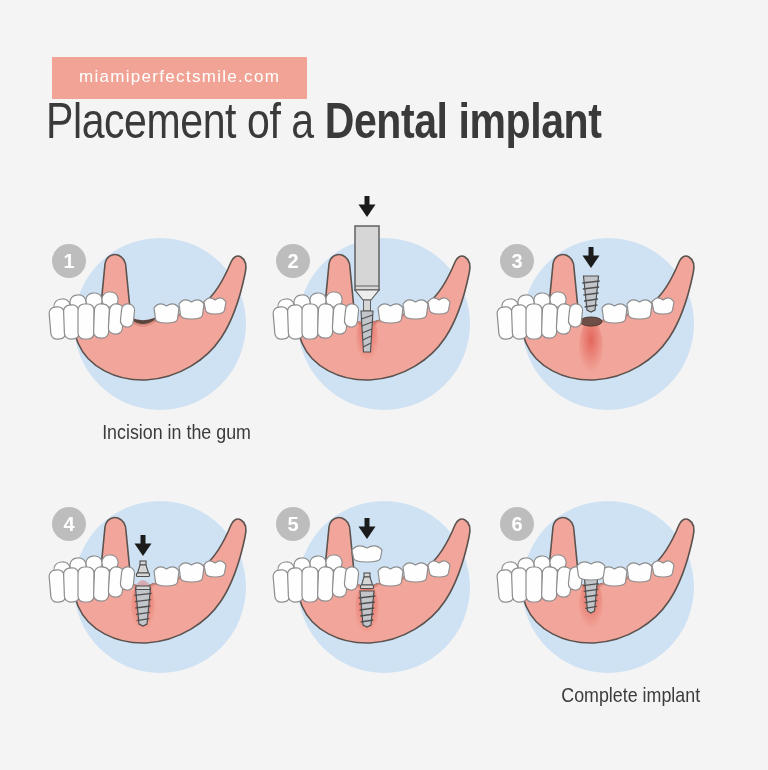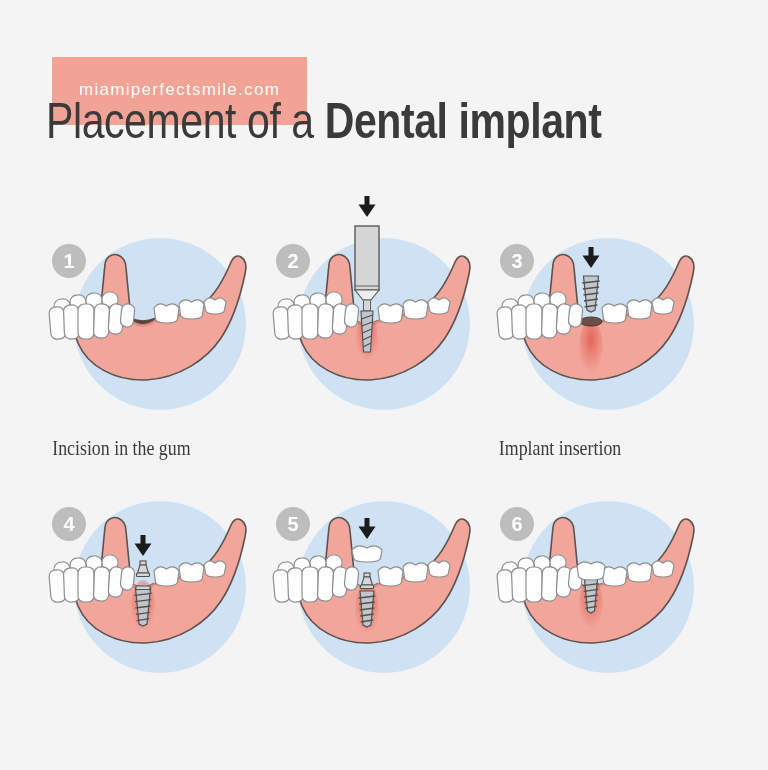--- a/index.html
+++ b/index.html
@@ -5,42 +5,42 @@
   html,body{margin:0;padding:0;}
   body{
     width:768px;height:770px;
     background:var(--background,#F4F4F5);
     font-family:"Liberation Sans", sans-serif;
     position:relative;overflow:hidden;
   }
   .page{position:absolute;inset:0;}
   .banner{
     position:absolute;left:52px;top:57px;height:34px;line-height:31px;
-    padding:17px 27px;background:var(--banner_bg,#F1A496);
+    padding:4px 27px;background:var(--banner_bg,#F1A496);
     color:var(--banner_text,#fff);font-size:17px;letter-spacing:1.3px;
     white-space:nowrap;
   }
   .title{
     position:absolute;left:46px;top:94px;margin:0;
     font-size:50px;font-weight:300;color:var(--title_text,#3A3A3A);
     transform:scaleX(.82);transform-origin:left top;white-space:nowrap;
     letter-spacing:-.5px;line-height:1.1;
   }
   .title b{font-weight:700;}
   #grid{position:absolute;inset:0;}
   .cell{position:absolute;width:224px;height:260px;}
   .art{position:absolute;left:0;top:0;width:224px;height:232px;}
   .badge{
     position:absolute;left:12px;top:52px;width:34px;height:34px;border-radius:50%;
     background:var(--badge_bg,#BDBDBD);color:var(--badge_text,#fff);
     font-weight:bold;font-size:20px;display:flex;align-items:center;justify-content:center;
   }
   .caption{
-    position:absolute;top:243px;width:100%;text-align:left;
-    font-size:21px;color:var(--caption_text,#3B3B3B);line-height:26px;font-family:Liberation Serif, serif;
+    position:absolute;top:227px;width:100%;text-align:right;
+    font-size:21px;color:var(--caption_text,#3B3B3B);line-height:26px;
   }
   .caption span{display:inline-block;transform:scaleX(.85);white-space:nowrap;}
 </style>
 </head>
 <body>
 
 <div class="page">
   <div class="banner">
     <span>miamiperfectsmile.com</span>
   </div>
@@ -173,21 +173,20 @@
               <line x1="94.28333333333333" y1="91" x2="111.71666666666667" y2="89" stroke="#4F4F4F" stroke-width="1.3"></line>
               <line x1="94.86666666666666" y1="97" x2="111.13333333333334" y2="95" stroke="#4F4F4F" stroke-width="1.3"></line>
               <line x1="95.45" y1="103" x2="110.55" y2="101" stroke="#4F4F4F" stroke-width="1.3"></line>
               <line x1="96.03333333333333" y1="109" x2="109.96666666666667" y2="107" stroke="#4F4F4F" stroke-width="1.3"></line>
               <line x1="96.61666666666667" y1="115" x2="109.38333333333333" y2="113" stroke="#4F4F4F" stroke-width="1.3"></line>
             </g>
           </svg></div>
     <div class="badge">
       <span>3</span>
     </div>
-    <div class="caption"><span>Implant insertion</span></div>
   </div>
       <div class="cell" style="left: 40px; top: 455px;">
     <div class="art"><svg viewBox="0 0 224 232" width="224" height="232">
   <defs>
               <radialGradient id="g-abutment" cx="50%" cy="35%" r="60%">
     <stop offset="0%" stop-color="#E0564B" stop-opacity="0.8"></stop>
     <stop offset="55%" stop-color="#E0564B" stop-opacity="0.35"></stop>
     <stop offset="100%" stop-color="#E0564B" stop-opacity="0"></stop>
   </radialGradient>
             </defs>
@@ -328,15 +327,16 @@
               <path d="M 139,112 Q 144,105 151.5,110 Q 159,105 164,112 L 162.5,123 Q 162,127 151.5,127 Q 141,127 140.5,123 Z" fill="#FEFEFE" stroke="#8D8D8D" stroke-width="1.2" stroke-linejoin="round"></path>
               <path d="M 164,110 Q 168.4,103 175,108 Q 181.6,103 186,110 L 184.5,118 Q 184,122 175,122 Q 166,122 165.5,118 Z" fill="#FEFEFE" stroke="#8D8D8D" stroke-width="1.2" stroke-linejoin="round"></path>
             </g>
             <g>
               <path d="M 89,111 Q 94.6,104 103,109 Q 111.4,104 117,111 L 115.5,121 Q 115,125 103,125 Q 91,125 90.5,121 Z" fill="#FEFEFE" stroke="#8D8D8D" stroke-width="1.2" stroke-linejoin="round"></path>
             </g>
           </svg></div>
     <div class="badge">
       <span>6</span>
     </div>
+    <div class="caption"><span>Complete implant</span></div>
   </div>
     </div>
 </div>
 
 </body></html>

